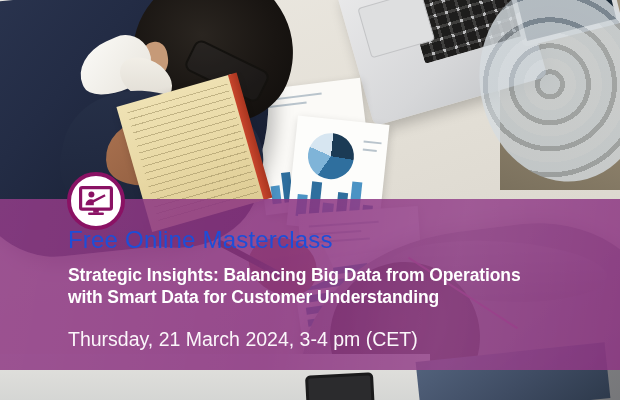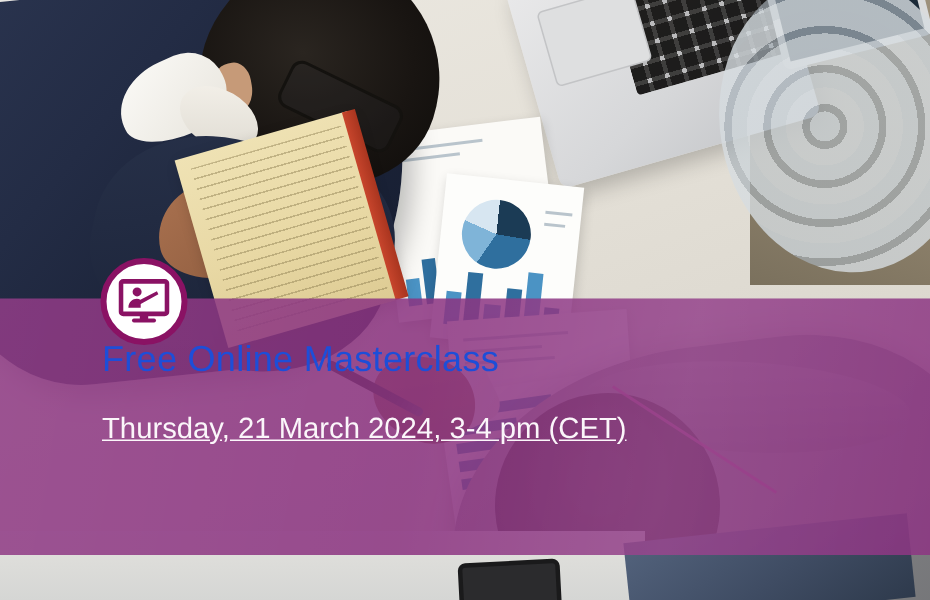--- a/index.html
+++ b/index.html
@@ -397,21 +397,20 @@
     letter-spacing: -.1px;
   }
   .headline span { display: block; }
   .datetime {
     font-size: 19.5px;
     line-height: 26px;
     font-weight: 400;
     color: #fbf6fa;
     margin: 18px 0 12px 0;
     white-space: nowrap;
-    text-decoration: underline;
   }
 </style>
 </head>
 <body>
 
 <div id="stage">
 
   <div class="photo">
     <div class="tbl-surface"></div>
     <div class="carpet"></div>
@@ -510,16 +509,20 @@
         <rect x="14.2" y="23.2" width="5.6" height="3.6" fill="#8A1264"></rect>
         <rect x="9" y="26.4" width="16" height="2.6" rx="1.3" fill="#8A1264"></rect>
         <circle cx="12.4" cy="8.6" r="3" fill="#8A1264"></circle>
         <path d="M6.6 19.2 C6.6 13.6 12 12.2 14.6 13.8 L25.6 8.2 L26.6 10.2 L14.8 16.6 L14.8 19.2 Z" fill="#8A1264"></path>
       </svg>
     </span>
   </div>
 
   <div class="banner-text">
     <p class="kicker">Free Online Masterclass</p>
+    <p class="headline">
+      <span>Strategic Insights: Balancing Big Data from Operations</span>
+      <span>with Smart Data for Customer Understanding</span>
+    </p>
     <p class="datetime">Thursday, 21 March 2024, 3-4 pm (CET)</p>
   </div>
 
 </div>
 
 </body></html>

